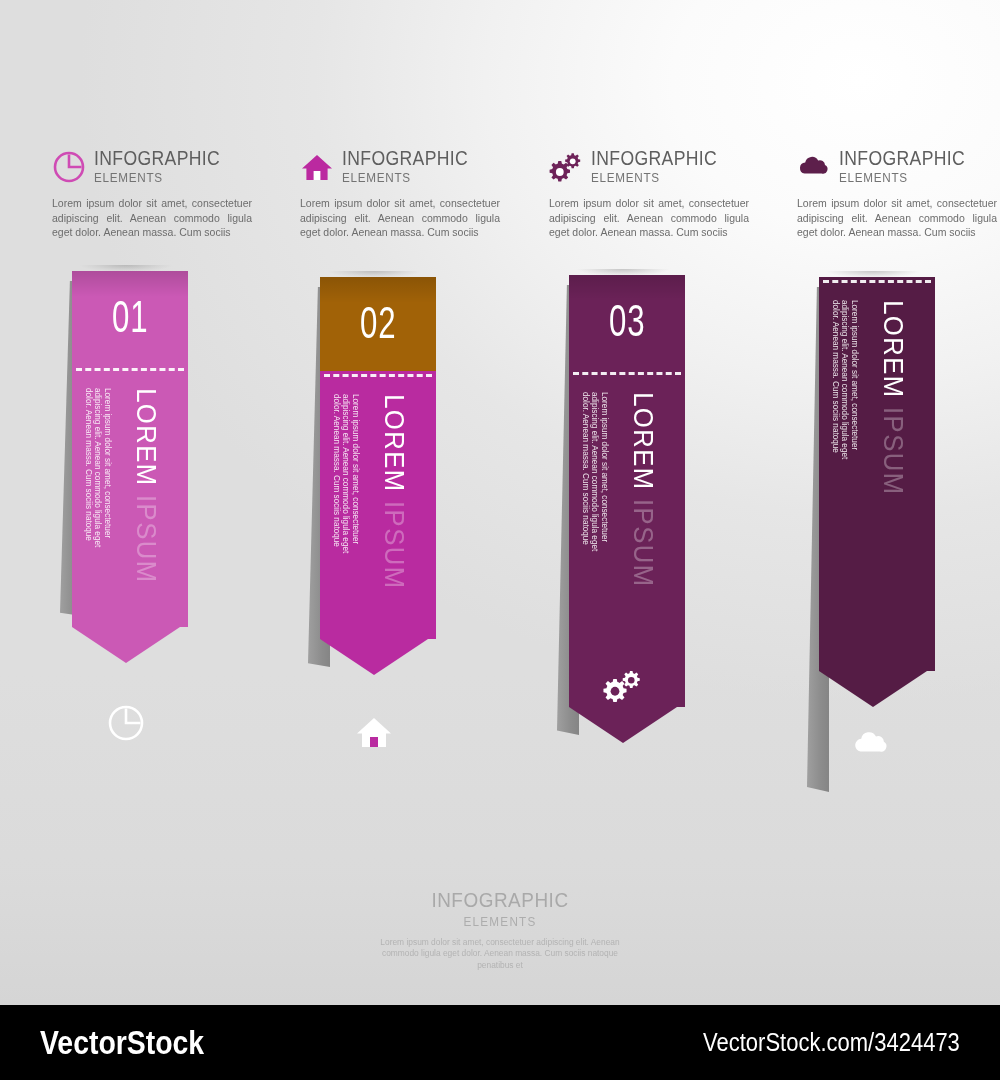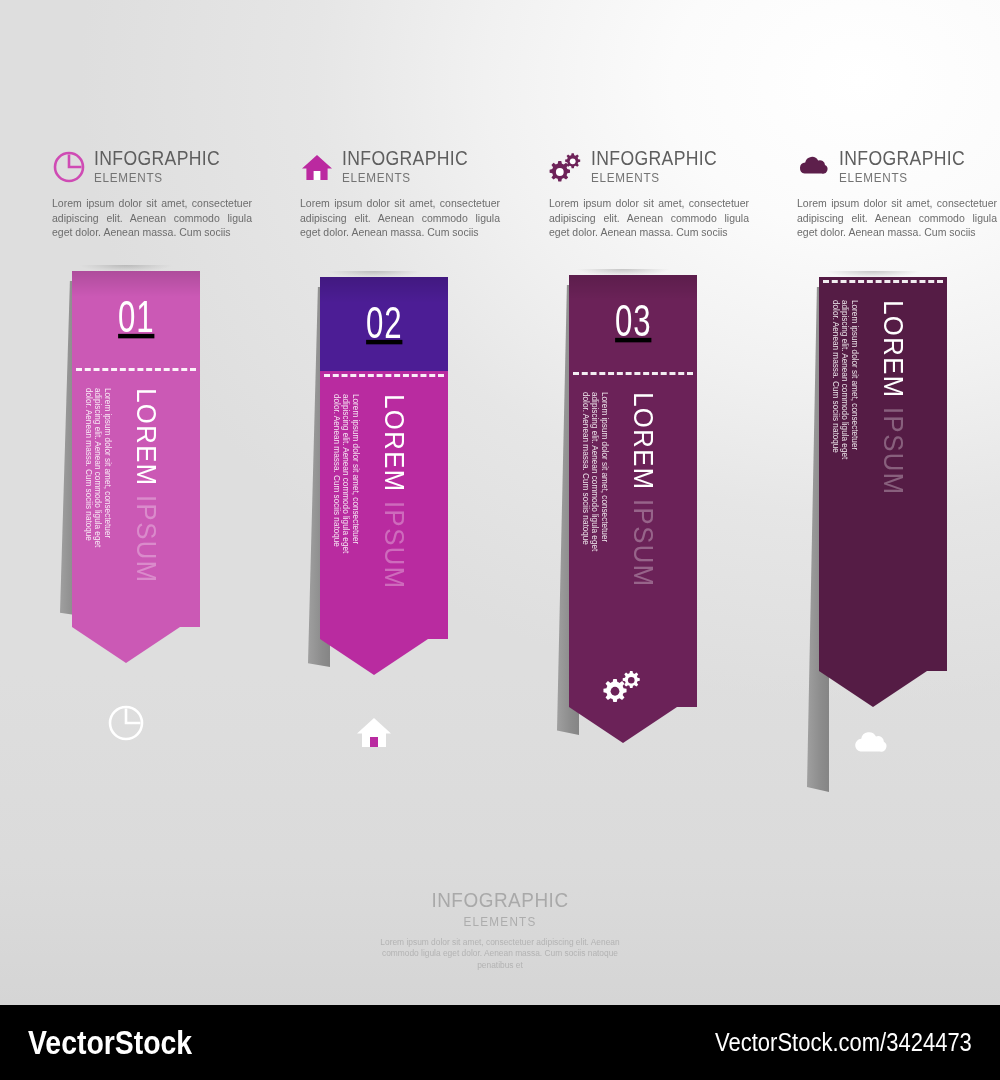--- a/index.html
+++ b/index.html
@@ -60,22 +60,21 @@
   .ribbon-wrap { position:absolute; }
   .rshadow {
     position:absolute; left:-12px; top:10px;
     width:22px;
     background:linear-gradient(to right,#9a9a9a 0%, #868686 60%, #7d7d7d 100%);
     clip-path:polygon(45% 0%, 100% 0%, 100% 100%, 0% 99%);
     opacity:0.92;
   }
   .ribbon {
     position:absolute; left:0; top:0;
-    width:128px;
-    text-decoration:underline;
+    width:116px;
   }
   .rtop-fold {
     position:absolute; left:-6px; top:-6px; width:120px; height:12px;
     background:radial-gradient(ellipse 60px 9px at 50% 0%, rgba(130,130,130,0.40) 0%, rgba(160,160,160,0.14) 55%, rgba(255,255,255,0) 78%);
   }
   .rnum {
     position:relative;
     height:94px;
     display:flex; align-items:center; justify-content:center;
     color:#ffffff;
@@ -144,21 +143,21 @@
     margin:6px auto 0; width:240px;
     font-size:8.4px; line-height:11.4px; color:#b3b3b3; text-align:center;
   }
 
   
   #footer {
     position:absolute; left:0; top:1005px;
     width:1000px; height:75px;
     background:#000000;
     display:flex; align-items:center; justify-content:space-between;
-    padding:0 28px;
+    padding:0 40px;
   }
   #footer .fleft {
     color:#ffffff; font-size:33px; font-weight:700;
     transform:scaleX(0.86); transform-origin:left center;
     font-family:"Liberation Sans", sans-serif;
     letter-spacing:0px;
   }
   #footer .fright {
     color:#ffffff; font-size:25px; font-weight:400;
     transform:scaleX(0.88); transform-origin:right center;
@@ -267,21 +266,21 @@
         </svg>
       </div>
       <div class="rtip" style="height:36px;background:#cb59b5;clip-path:polygon(0% 0%,100% 0%,50% 100%);margin-top:-0px;"></div>
     </div>
   </div>
 
   <div class="ribbon-wrap" style="left:320px;top:277px;">
     <div class="rshadow" style="height:380px;"></div>
     <div class="ribbon">
       <div class="rtop-fold"></div>
-      <div class="rnum" style="background:#4c1d95;">
+      <div class="rnum" style="background:#a16207;">
           <span>02</span>
         </div>
       <div style="background:#b92ba0;padding:3px 0 0 0;">
         <div class="rdash"></div>
       </div>
       <div class="rbody" style="background:#b92ba0;height:262px;">
         <div class="vtext" style="left:86px;top:12px;">
           <span class="vbig"><span>LOREM</span> <i>IPSUM</i></span>
         </div>
         <div class="vtext" style="left:40px;top:12px;">

